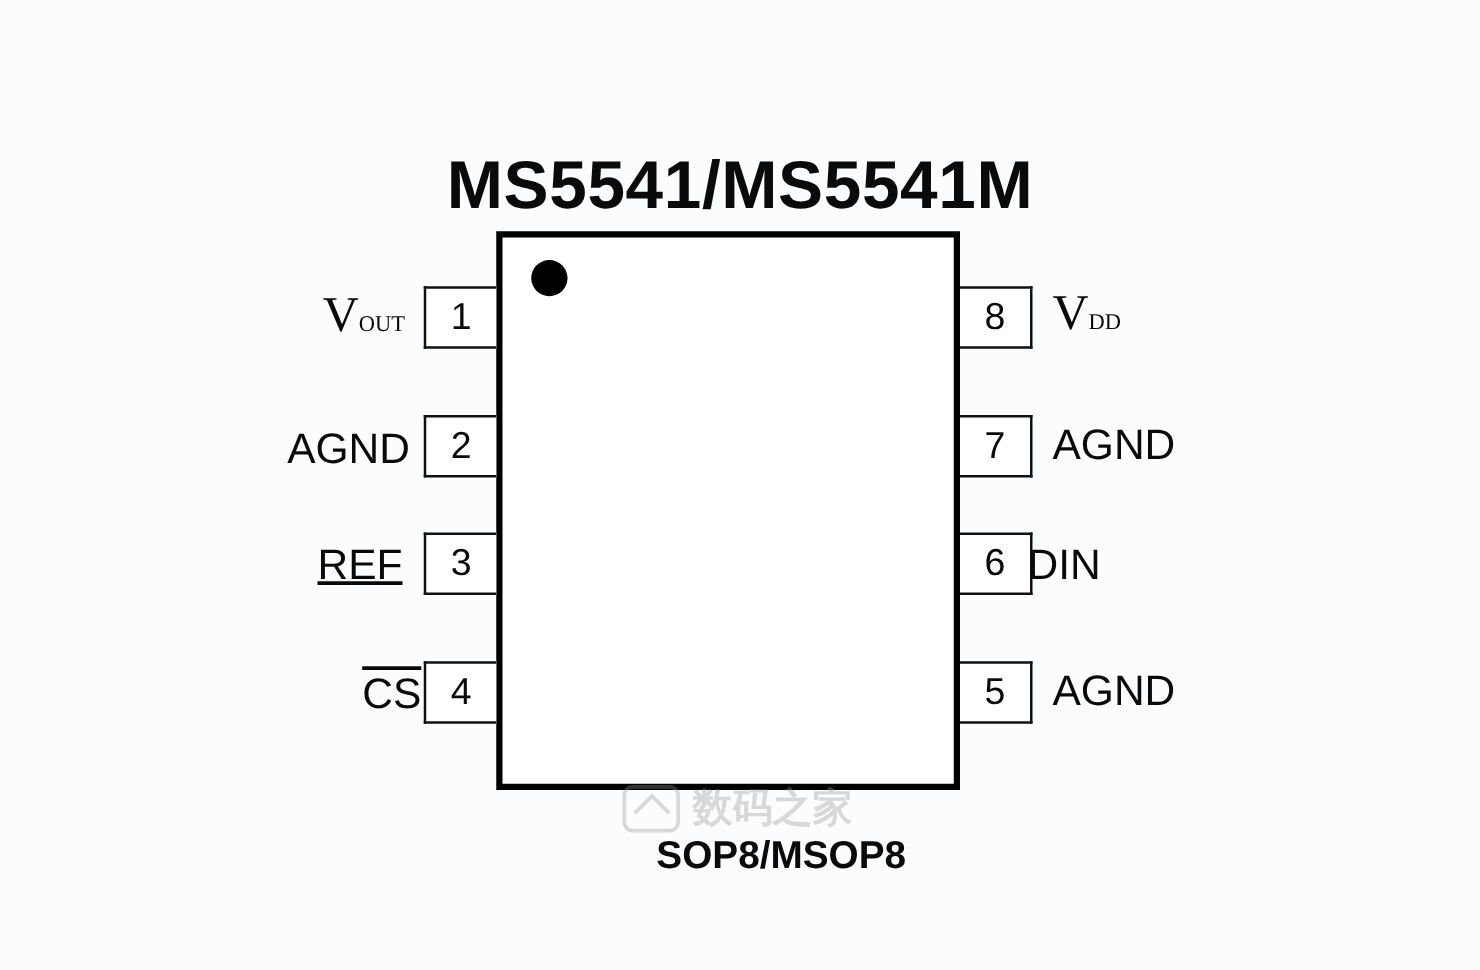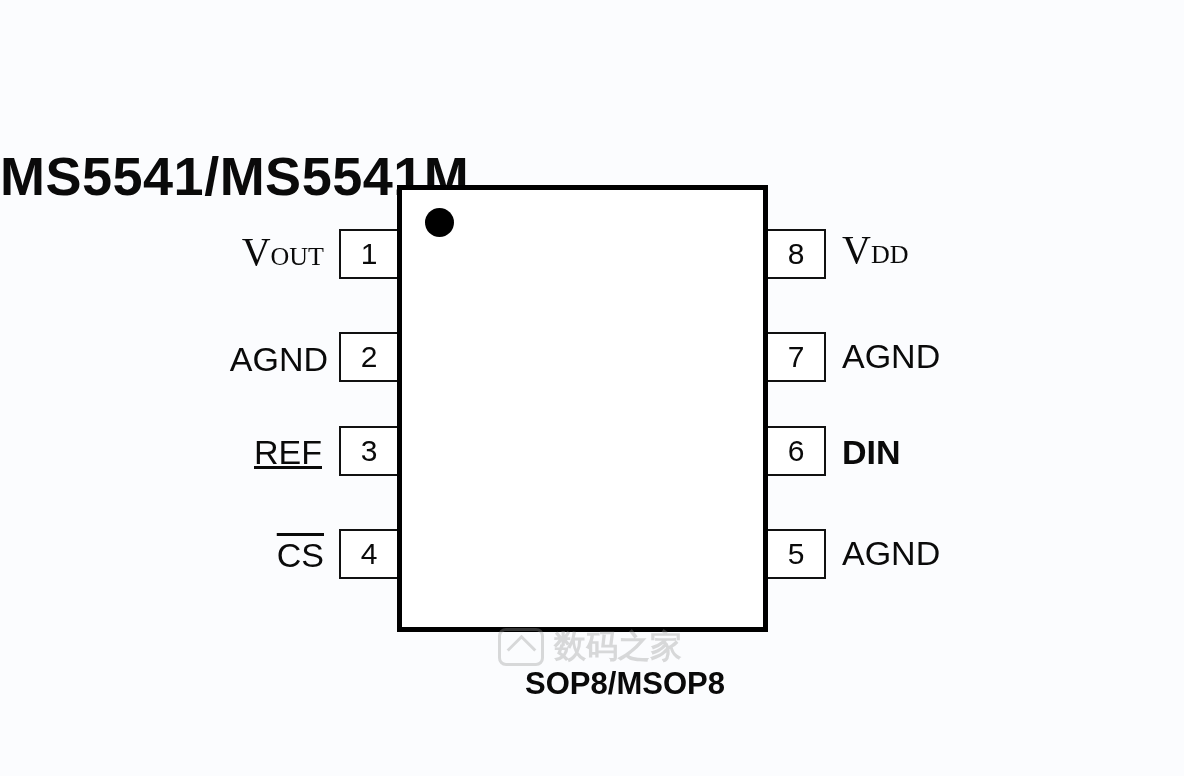--- a/index.html
+++ b/index.html
@@ -4,23 +4,22 @@
   <style>
     html, body { margin:0; padding:0; }
     body {
       width:1184px; height:776px; position:relative; overflow:hidden;
       background:#fbfcfe;
       font-family:"Liberation Sans", sans-serif;
       color:#0a0a0a;
     }
     .title {
       position:absolute; left:0; width:1184px; top:116px;
-      text-align:left; font-weight:bold; font-size:54px; line-height:64px;
+      text-align:center; font-weight:bold; font-size:54px; line-height:64px;
       letter-spacing:0.5px;
-      margin-top:28px;
     }
     .chip {
       position:absolute; left:397px; top:185px;
       width:361px; height:437px;
       border:5px solid #000; background:#fff;
     }
     .dot {
       position:absolute; left:425px; top:208px; width:29px; height:29px;
       border-radius:50%; background:#000;
     }
@@ -30,21 +29,21 @@
       box-sizing:border-box;
       display:flex; align-items:center; justify-content:center;
       font-size:30px;
     }
     .pinbox.right { border-right:2px solid #111; border-left:none; }
     .pinlabel {
       position:absolute; font-size:34px; line-height:36px; white-space:nowrap;
     }
     .pinlabel.left { text-align:right; }
     .serif { font-family:"Liberation Serif", serif; font-size:40px; }
-    .serif .sub { font-size:26px; }
+    .serif .sub { font-size:18px; }
     .overline { text-decoration:overline; text-decoration-thickness:3px; }
     .pkg {
       position:absolute; left:0; width:1156px; top:666px;
       text-align:center; font-weight:bold; font-size:31px; line-height:36px;margin-left:47px;
     }
     .watermark {
       position:absolute; left:498px; top:628px; height:38px;
       display:flex; align-items:center; gap:10px;
       color:rgba(150,150,150,0.35); font-size:32px; font-weight:bold;
       pointer-events:none;
@@ -81,40 +80,40 @@
 <div class="pinlabel left" style="left:200px; top:341px; width:128px;">AGND</div>
 
 <div class="pinbox" style="left:339px; top:426px;">
   <span>3</span>
 </div>
 <div class="pinlabel left" style="left:200px; top:434px; width:122px;text-decoration:underline;">REF</div>
 
 <div class="pinbox" style="left:339px; top:529px;">
   <span>4</span>
 </div>
-<div class="pinlabel left" style="left:200px; top:537px; width:124px;">
+<div class="pinlabel left" style="left:213px; top:537px; width:124px;">
   <span class="overline">CS</span>
 </div>
 
 <div class="pinbox right" style="left:768px; top:229px;">
   <span>8</span>
 </div>
 <div class="pinlabel serif" style="left:842px; top:232px;">
   <span>V</span><span class="sub">DD</span>
 </div>
 
 <div class="pinbox right" style="left:768px; top:332px;">
   <span>7</span>
 </div>
 <div class="pinlabel" style="left:842px; top:338px;">AGND</div>
 
 <div class="pinbox right" style="left:768px; top:426px;">
   <span>6</span>
 </div>
-<div class="pinlabel" style="left:842px; top:434px;font-weight:bold;">DIN</div>
+<div class="pinlabel" style="left:822px; top:434px;">DIN</div>
 
 <div class="pinbox right" style="left:768px; top:529px;">
   <span>5</span>
 </div>
 <div class="pinlabel" style="left:842px; top:535px;">AGND</div>
 
 <div class="pkg">SOP8/MSOP8</div>
 
 <div class="watermark">
   <div class="wm-logo"></div>

